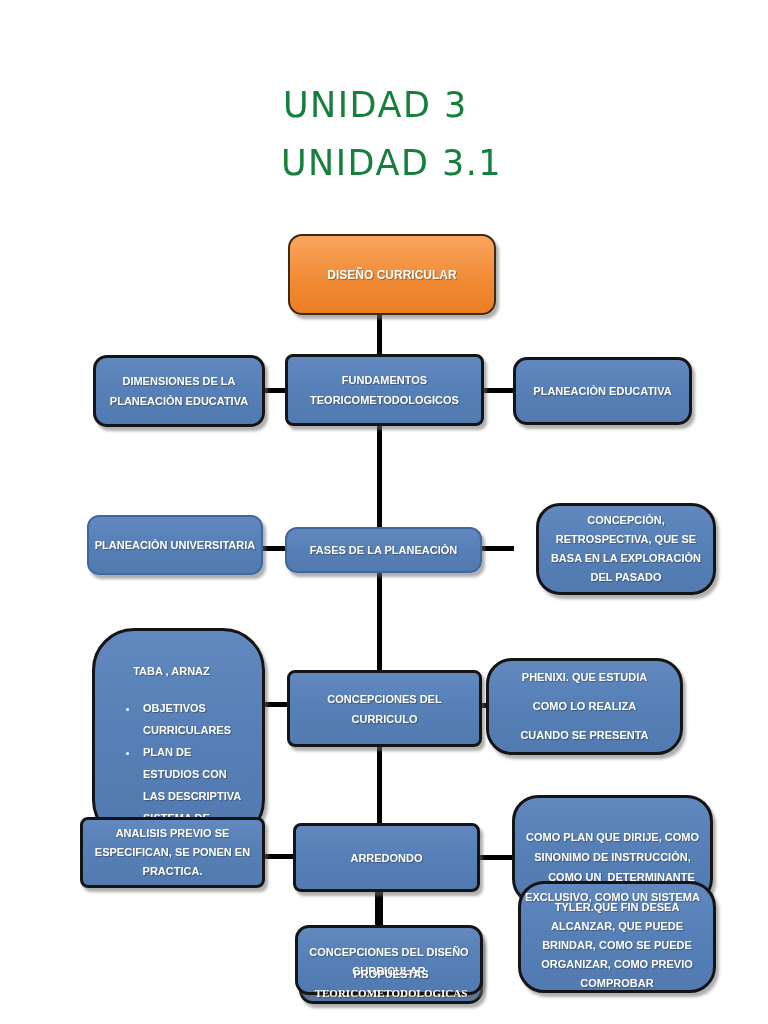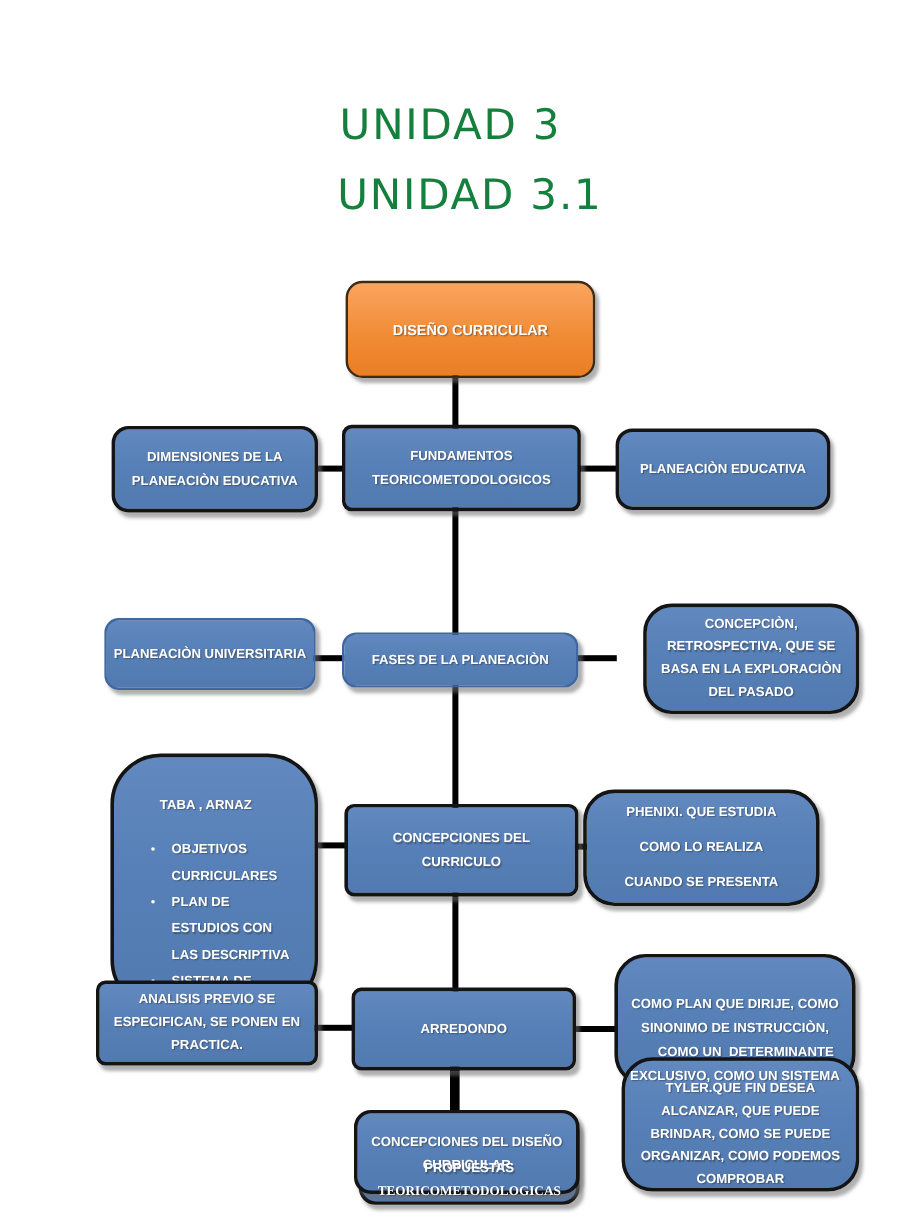--- a/index.html
+++ b/index.html
@@ -128,21 +128,21 @@
   <div class="text-layer" style="left:512px;top:0;width:201px;height:0;">
     <span class="ln" style="top:827px;">COMO PLAN QUE DIRIJE, COMO</span>
     <span class="ln" style="top:847px;">SINONIMO DE INSTRUCCIÒN,</span>
     <span class="ln" style="top:867px;padding-left:18px;">COMO UN  DETERMINANTE</span>
     <span class="ln" style="top:887px;">EXCLUSIVO, COMO UN SISTEMA</span>
   </div>
   <div class="text-layer" style="left:518px;top:0;width:198px;height:0;">
     <span class="ln" style="top:897px;">TYLER.QUE FIN DESEA</span>
     <span class="ln" style="top:916px;">ALCANZAR, QUE PUEDE</span>
     <span class="ln" style="top:935px;">BRINDAR, COMO SE PUEDE</span>
-    <span class="ln" style="top:954px;">ORGANIZAR, COMO PODEMOS</span>
+    <span class="ln" style="top:954px;">ORGANIZAR, COMO PREVIO</span>
     <span class="ln" style="top:973px;">COMPROBAR</span>
   </div>
 
   <div class="box" style="left:299px;top:930px;width:184px;height:74px;border-radius:14px;z-index:0;"></div>
   <div class="box" style="left:295px;top:925px;width:188px;height:70px;border-radius:14px;"></div>
   <div class="text-layer" style="left:295px;top:0;width:188px;height:0;">
     <span class="ln" style="top:942px;">CONCEPCIONES DEL DISEÑO</span>
     <span class="ln" style="top:961px;">CURRICULAR</span>
   </div>
   <div class="text-layer" style="left:297px;top:0;width:188px;height:0;">

